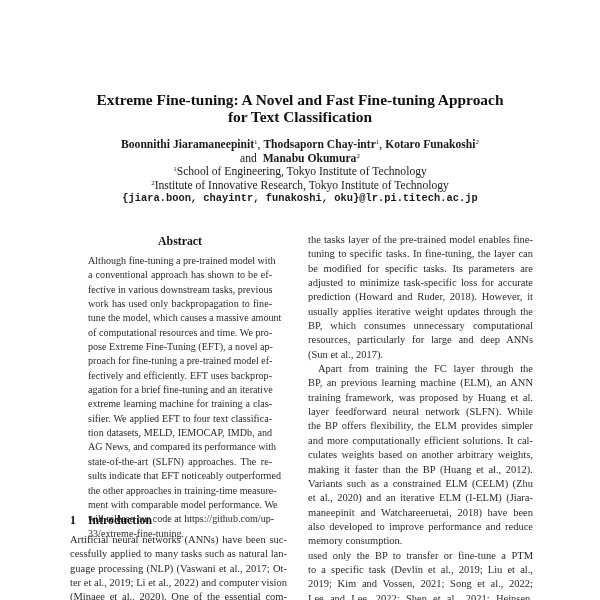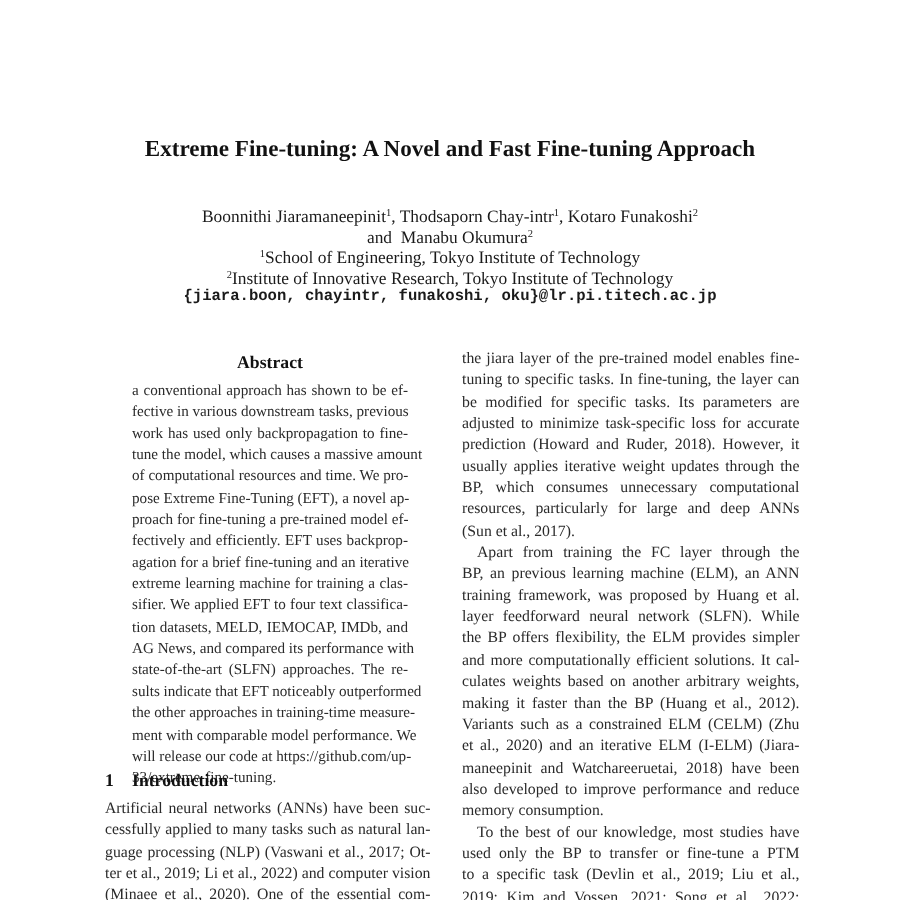--- a/index.html
+++ b/index.html
@@ -3,21 +3,21 @@
   <meta charset="utf-8">
   <style>
     html, body { margin: 0; padding: 0; background: #ffffff; }
     body { width: 600px; height: 600px; overflow: hidden; position: relative;
            font-family: "Liberation Serif", "DejaVu Serif", serif; color: #222; }
     .page { position: absolute; left: 0; top: 0; width: 600px; height: 600px; background: #fff; margin-top: 24px; }
     .title { position: absolute; left: 0; width: 600px; top: 67px; text-align: center;
              font-weight: bold; font-size: 15.4px; line-height: 17px; color: #111; }
     .authors { position: absolute; left: 0; width: 600px; top: 114px; text-align: center;
                font-size: 11.6px; line-height: 13.6px; color: #1a1a1a; }
-    .authors b { font-weight: normal; }
+    .authors b { font-weight: bold; }
     .authors sup { font-size: 7px; vertical-align: 4px; line-height: 0; }
     .email { font-family: "Liberation Mono", "DejaVu Sans Mono", monospace; font-size: 10.4px; font-weight: bold; }
     .col { position: absolute; font-size: 10.5px; line-height: 14.35px; text-align: justify; color: #2a2a2a; }
     .abs-head { position: absolute; left: 70px; width: 220px; top: 210px; text-align: center;
                 font-weight: bold; font-size: 11.8px; color: #111; }
     .abstract { left: 88px; width: 184px; top: 230px; font-size: 10.1px; line-height: 14.35px; }
     .sec-head { position: absolute; left: 70px; top: 489px; font-weight: bold; font-size: 11.8px; color: #111; }
     .sec-head .num { display: inline-block; width: 18px; }
     .intro { left: 70px; width: 217px; top: 509px; }
     .right { left: 308px; width: 225px; top: 209px; }
@@ -25,40 +25,42 @@
     .line.last { text-align-last: left; }
     .indent { padding-left: 10px; }
   </style>
 </head>
 <body>
 
 <div class="page">
 
   <div class="title">
     <div>Extreme Fine-tuning: A Novel and Fast Fine-tuning Approach</div>
+    <div>for Text Classification</div>
   </div>
 
   <div class="authors">
     <div>
       <b>Boonnithi Jiaramaneepinit</b><sup>1</sup><span>, </span><b>Thodsaporn Chay-intr</b><sup>1</sup><span>, </span><b>Kotaro Funakoshi</b><sup>2</sup>
     </div>
     <div>
       <span>and</span>&nbsp;&nbsp;<b>Manabu Okumura</b><sup>2</sup>
     </div>
     <div>
       <sup>1</sup><span>School of Engineering, Tokyo Institute of Technology</span>
     </div>
     <div>
       <sup>2</sup><span>Institute of Innovative Research, Tokyo Institute of Technology</span>
     </div>
     <div class="email">{jiara.boon, chayintr, funakoshi, oku}@lr.pi.titech.ac.jp</div>
   </div>
 
   <div class="abs-head">Abstract</div>
   <div class="col abstract" id="abstract-body">
+      <span class="line">Although fine-tuning a pre-trained model with</span>
       <span class="line">a conventional approach has shown to be ef-</span>
       <span class="line">fective in various downstream tasks, previous</span>
       <span class="line">work has used only backpropagation to fine-</span>
       <span class="line">tune the model, which causes a massive amount</span>
       <span class="line">of computational resources and time. We pro-</span>
       <span class="line">pose Extreme Fine-Tuning (EFT), a novel ap-</span>
       <span class="line">proach for fine-tuning a pre-trained model ef-</span>
       <span class="line">fectively and efficiently. EFT uses backprop-</span>
       <span class="line">agation for a brief fine-tuning and an iterative</span>
       <span class="line">extreme learning machine for training a clas-</span>
@@ -81,21 +83,21 @@
       <span class="line">cessfully applied to many tasks such as natural lan-</span>
       <span class="line">guage processing (NLP) (Vaswani et al., 2017; Ot-</span>
       <span class="line">ter et al., 2019; Li et al., 2022) and computer vision</span>
       <span class="line">(Minaee et al., 2020). One of the essential com-</span>
       <span class="line">ponents under their hood is backpropagation (BP),</span>
       <span class="line">a gradient-descent-based learning algorithm. The</span>
     </div>
 
   <div class="col right" id="right-body">
       <div>
-        <span class="line">the jiara layer of the pre-trained model enables fine-</span>
+        <span class="line">the tasks layer of the pre-trained model enables fine-</span>
         <span class="line">tuning to specific tasks. In fine-tuning, the layer can</span>
         <span class="line">be modified for specific tasks. Its parameters are</span>
         <span class="line">adjusted to minimize task-specific loss for accurate</span>
         <span class="line">prediction (Howard and Ruder, 2018). However, it</span>
         <span class="line">usually applies iterative weight updates through the</span>
         <span class="line">BP, which consumes unnecessary computational</span>
         <span class="line">resources, particularly for large and deep ANNs</span>
         <span class="line last">(Sun et al., 2017).</span>
       </div>
       <div style="margin-top: 0px;">
@@ -107,21 +109,20 @@
         <span class="line">and more computationally efficient solutions. It cal-</span>
         <span class="line">culates weights based on another arbitrary weights,</span>
         <span class="line">making it faster than the BP (Huang et al., 2012).</span>
         <span class="line">Variants such as a constrained ELM (CELM) (Zhu</span>
         <span class="line">et al., 2020) and an iterative ELM (I-ELM) (Jiara-</span>
         <span class="line">maneepinit and Watchareeruetai, 2018) have been</span>
         <span class="line">also developed to improve performance and reduce</span>
         <span class="line last">memory consumption.</span>
       </div>
       <div style="margin-top: 0px;">
-        <span class="line indent">To the best of our knowledge, most studies have</span>
         <span class="line">used only the BP to transfer or fine-tune a PTM</span>
         <span class="line">to a specific task (Devlin et al., 2019; Liu et al.,</span>
         <span class="line">2019; Kim and Vossen, 2021; Song et al., 2022;</span>
         <span class="line">Lee and Lee, 2022; Shen et al., 2021; Heinsen,</span>
       </div>
     </div>
 
 </div>
 
 </body></html>

